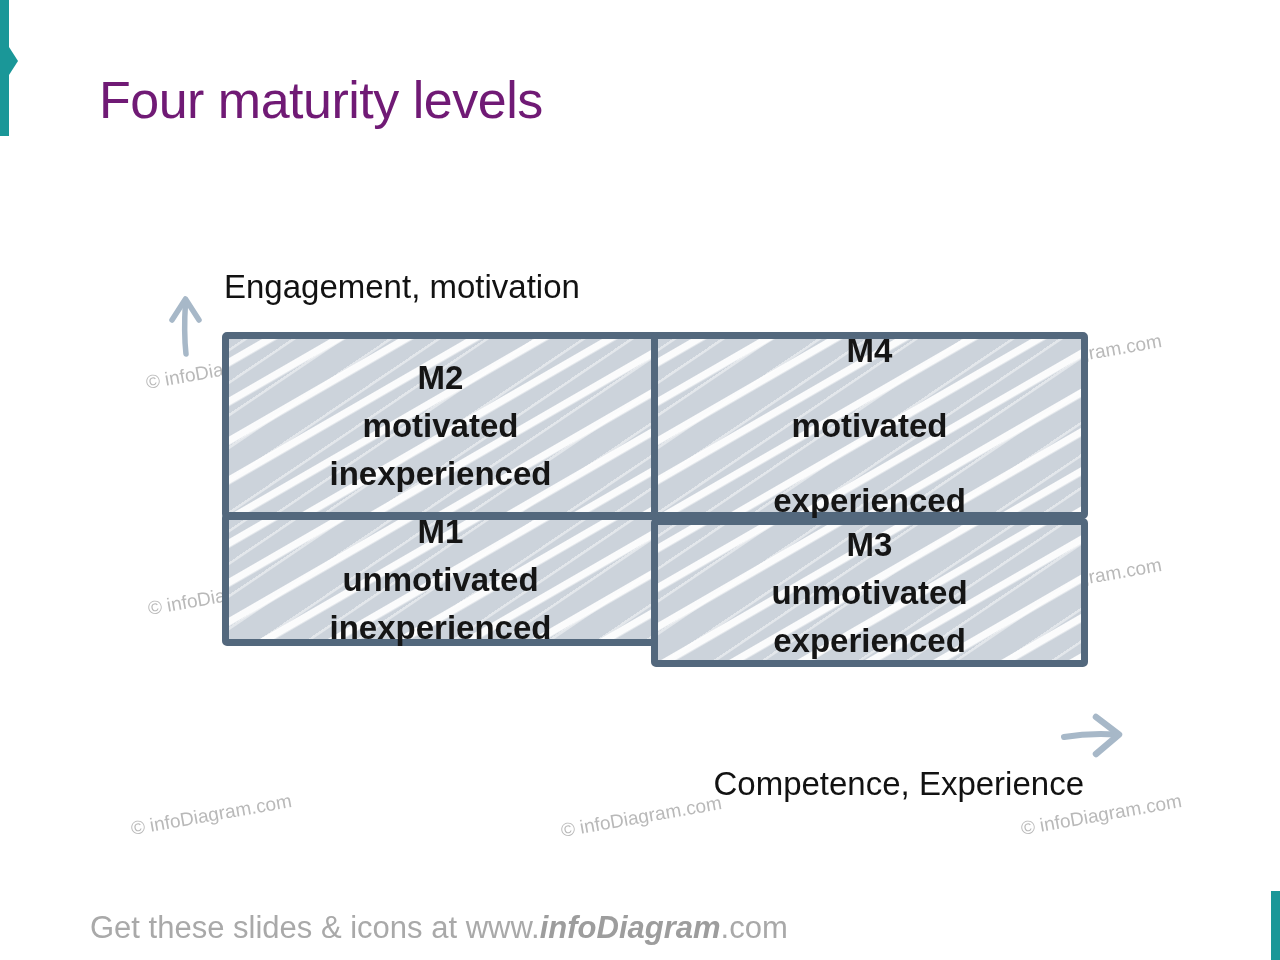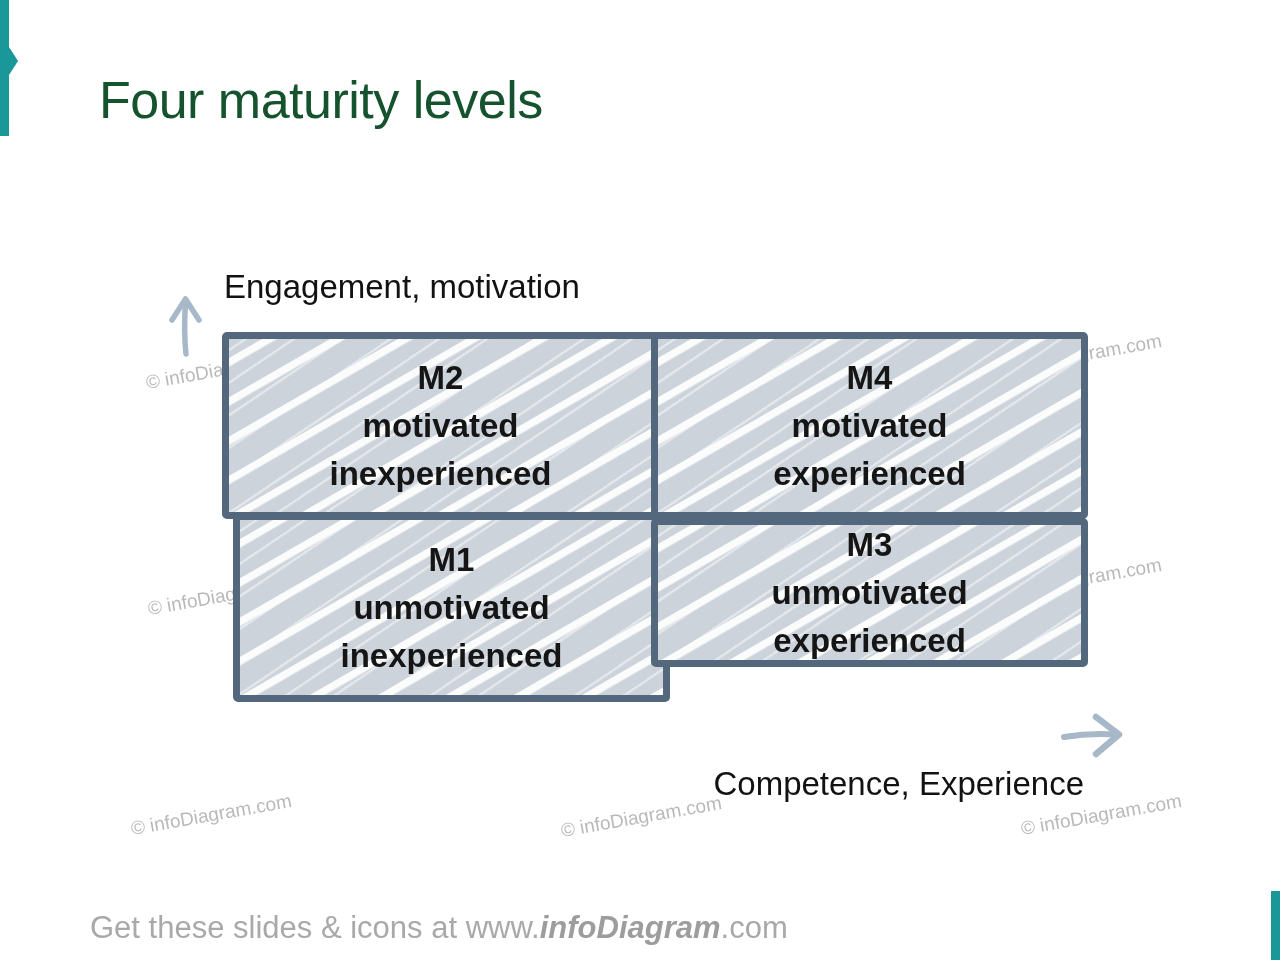--- a/index.html
+++ b/index.html
@@ -15,21 +15,21 @@
     position:absolute;left:9px;top:47px;width:0;height:0;
     border-top:14px solid transparent;border-bottom:14px solid transparent;
     border-left:9px solid #1a9798;
   }
   .accent-bar-right{
     position:absolute;right:0;top:891px;width:9px;height:69px;background:#1a9798;
   }
   
   .slide-title{
     position:absolute;left:99px;top:36px;
-    font-size:52px;font-weight:300;color:#14532d;line-height:1.15;
+    font-size:52px;font-weight:300;color:#701a75;line-height:1.15;
     letter-spacing:-.5px;white-space:nowrap;
   }
   
   .axis-label{position:absolute;font-size:33px;color:#121212;white-space:nowrap;}
   .axis-y{left:224px;top:250px;margin-top:18px;}
   .axis-x{right:196px;top:765px;}
   
   .arrow{position:absolute;z-index:1;}
   .arrow-up{left:162px;top:292px;}
   .arrow-right{left:1058px;top:708px;}
@@ -44,22 +44,22 @@
         rgba(255,255,255,.92) 17px, rgba(255,255,255,.92) 23px,
         rgba(255,255,255,0) 25px,  rgba(255,255,255,0) 34px),
       repeating-linear-gradient(146deg,
         rgba(255,255,255,0) 0px, rgba(255,255,255,0) 8px,
         rgba(255,255,255,.45) 8px, rgba(255,255,255,.45) 10px,
         rgba(255,255,255,0) 11px, rgba(255,255,255,0) 27px);
     display:flex;flex-direction:column;align-items:center;justify-content:center;
     text-align:center;font-weight:bold;font-size:33px;line-height:48px;color:#151515;
   }
   .quad-m2{left:222px;top:332px;width:437px;height:187px;}
-  .quad-m4{left:651px;top:332px;width:437px;height:187px;}
-  .quad-m1{left:233px;top:513px;width:437px;height:189px;}
+  .quad-m4{left:651px;top:332px;width:437px;height:187px;gap:27px;}
+  .quad-m1{left:222px;top:513px;width:437px;height:133px;}
   .quad-m3{left:651px;top:518px;width:437px;height:149px;}
   .quad span{display:block;}
   
   .watermark{
     position:absolute;z-index:1;font-size:19px;color:#b9b9b9;
     transform:rotate(-10deg);transform-origin:left bottom;white-space:nowrap;
   }
   .wm-r1c1{left:148px;top:372px;} .wm-r1c2{left:583px;top:362px;} .wm-r1c3{left:1003px;top:358px;}
   .wm-r2c1{left:150px;top:598px;} .wm-r2c2{left:583px;top:588px;} .wm-r2c3{left:1003px;top:582px;}
   .wm-r3c1{left:133px;top:818px;} .wm-r3c2{left:563px;top:820px;} .wm-r3c3{left:1023px;top:818px;}

